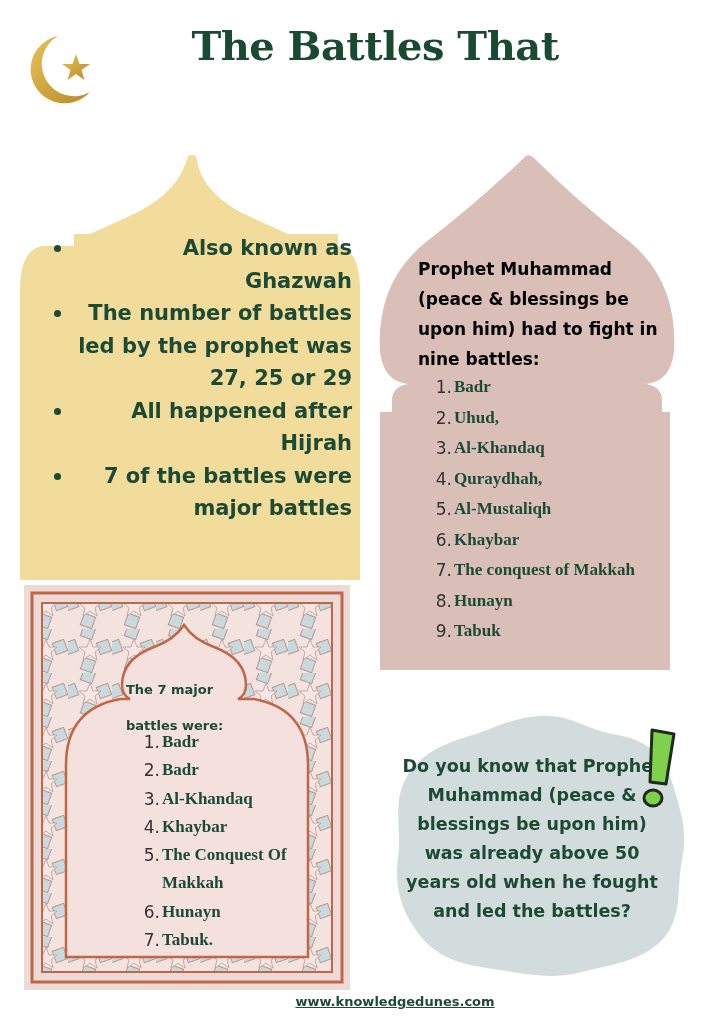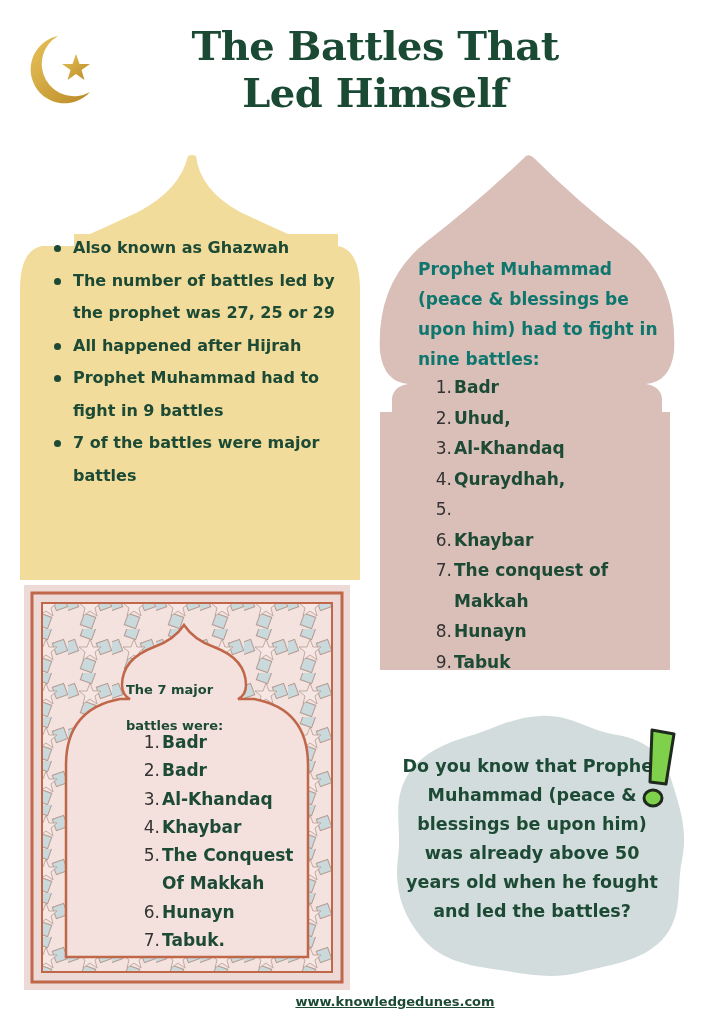--- a/index.html
+++ b/index.html
@@ -16,38 +16,38 @@
     font-size:40px; line-height:47px; color:#1b4a34;
     letter-spacing:-0.5px;
   }
   .crescent { position:absolute; left:28px; top:32px; width:68px; height:72px; }
 
   
   .yellow-shape { position:absolute; left:20px; top:150px; width:340px; height:430px; }
   .yellow-list {
     position:absolute; left:52px; top:232px; width:300px;
     margin:0; padding:0; list-style:none;
-    font-weight:bold; font-size:16px; line-height:32.5px; color:#1c4a35;
+    font-weight:bold; font-size:21px; line-height:32.5px; color:#1c4a35;text-align:right;
   }
   .yellow-list li { position:relative; padding-left:21px; }
   .yellow-list li::before {
     content:""; position:absolute; left:2px; top:13px;
     width:7px; height:7px; border-radius:50%; background:#1c4a35;
   }
 
   
   .pink-shape { position:absolute; left:378px; top:152px; width:300px; height:522px; }
   .pink-intro {
     position:absolute; left:418px; top:254px; width:250px;
-    font-weight:bold; font-size:17px; line-height:30px; color:#0f766e;
+    font-weight:bold; font-size:17px; line-height:30px; color:#000000;
   }
   .num-list { margin:0; padding:0; list-style:none; font-size:17px; line-height:30.5px; color:#1c4a35; }
   .num-list li { display:flex; }
   .num-list .n { width:20px; text-align:right; font-weight:normal; color:#333; flex:none; margin-right:2px; }
-  .num-list .t { font-weight:bold; }
+  .num-list .t { font-weight:bold;font-family:Liberation Serif, serif; }
   .pink-list { position:absolute; left:432px; top:372px; width:230px; }
 
   
   .frame { position:absolute; left:24px; top:585px; width:326px; height:405px; }
   .frame-title {
     position:absolute; left:126px; top:672px; width:140px;
     font-weight:bold; font-size:13px; line-height:36px; color:#1c4a35;
   }
   .frame-list { position:absolute; left:140px; top:728px; width:200px; font-size:17px; line-height:28.3px; }
 
@@ -73,31 +73,29 @@
       <stop offset="0" stop-color="#e8c25a"></stop>
       <stop offset="1" stop-color="#b98a26"></stop>
     </linearGradient>
   </defs>
   <path d="M30 4 A34 34 0 1 0 62 60 A28 28 0 1 1 30 4 Z" fill="url(#gold)"></path>
   <polygon points="48,22 51.5,32 62,32 53.5,38 56.5,48 48,42 39.5,48 42.5,38 34,32 44.5,32" fill="url(#gold)"></polygon>
 </svg>
 
 <div class="title">
   <div>The Battles That</div>
-  <div>Led Himself</div>
 </div>
 
 <svg class="yellow-shape" viewBox="0 0 340 430">
   <path d="M168 6 Q172 4 176 6 Q180 40 220 62 Q250 76 268 84 L318 84 L318 96 Q340 100 340 140 L340 430 L0 430 L0 140 Q0 100 22 96 L54 96 L54 84 L70 84 Q88 76 118 62 Q160 40 168 6 Z" fill="#f2dc9b"></path>
 </svg>
 <ul class="yellow-list">
   <li>Also known as Ghazwah</li>
   <li>The number of battles led by the prophet was 27, 25 or 29</li>
   <li>All happened after Hijrah</li>
-  <li>Prophet Muhammad had to fight in 9 battles</li>
   <li>7 of the battles were major battles</li>
 </ul>
 
 <svg class="pink-shape" viewBox="0 0 300 522">
   <path d="M148 4 Q152 2 156 6 Q200 50 252 90 Q300 130 296 200 Q292 230 268 232 Q282 234 284 246 L284 260 L292 260 L292 518 L2 518 L2 260 L14 260 L14 246 Q16 234 30 232 Q6 230 2 200 Q-2 130 48 90 Q100 50 148 4 Z" fill="#d9bfb8"></path>
 </svg>
 <div class="pink-intro">Prophet Muhammad (peace &amp; blessings be upon him) had to fight in nine battles:</div>
 <ul class="num-list pink-list">
   <li>
       <span class="n">1.</span>
@@ -110,20 +108,21 @@
   <li>
       <span class="n">3.</span>
       <span class="t">Al-Khandaq</span>
     </li>
   <li>
       <span class="n">4.</span>
       <span class="t">Quraydhah,</span>
     </li>
   <li>
       <span class="n">5.</span>
+      <span class="t">Al-Mustaliqh</span>
     </li>
   <li>
       <span class="n">6.</span>
       <span class="t">Khaybar</span>
     </li>
   <li>
       <span class="n">7.</span>
       <span class="t" style="width:190px">The conquest of Makkah</span>
     </li>
   <li>

